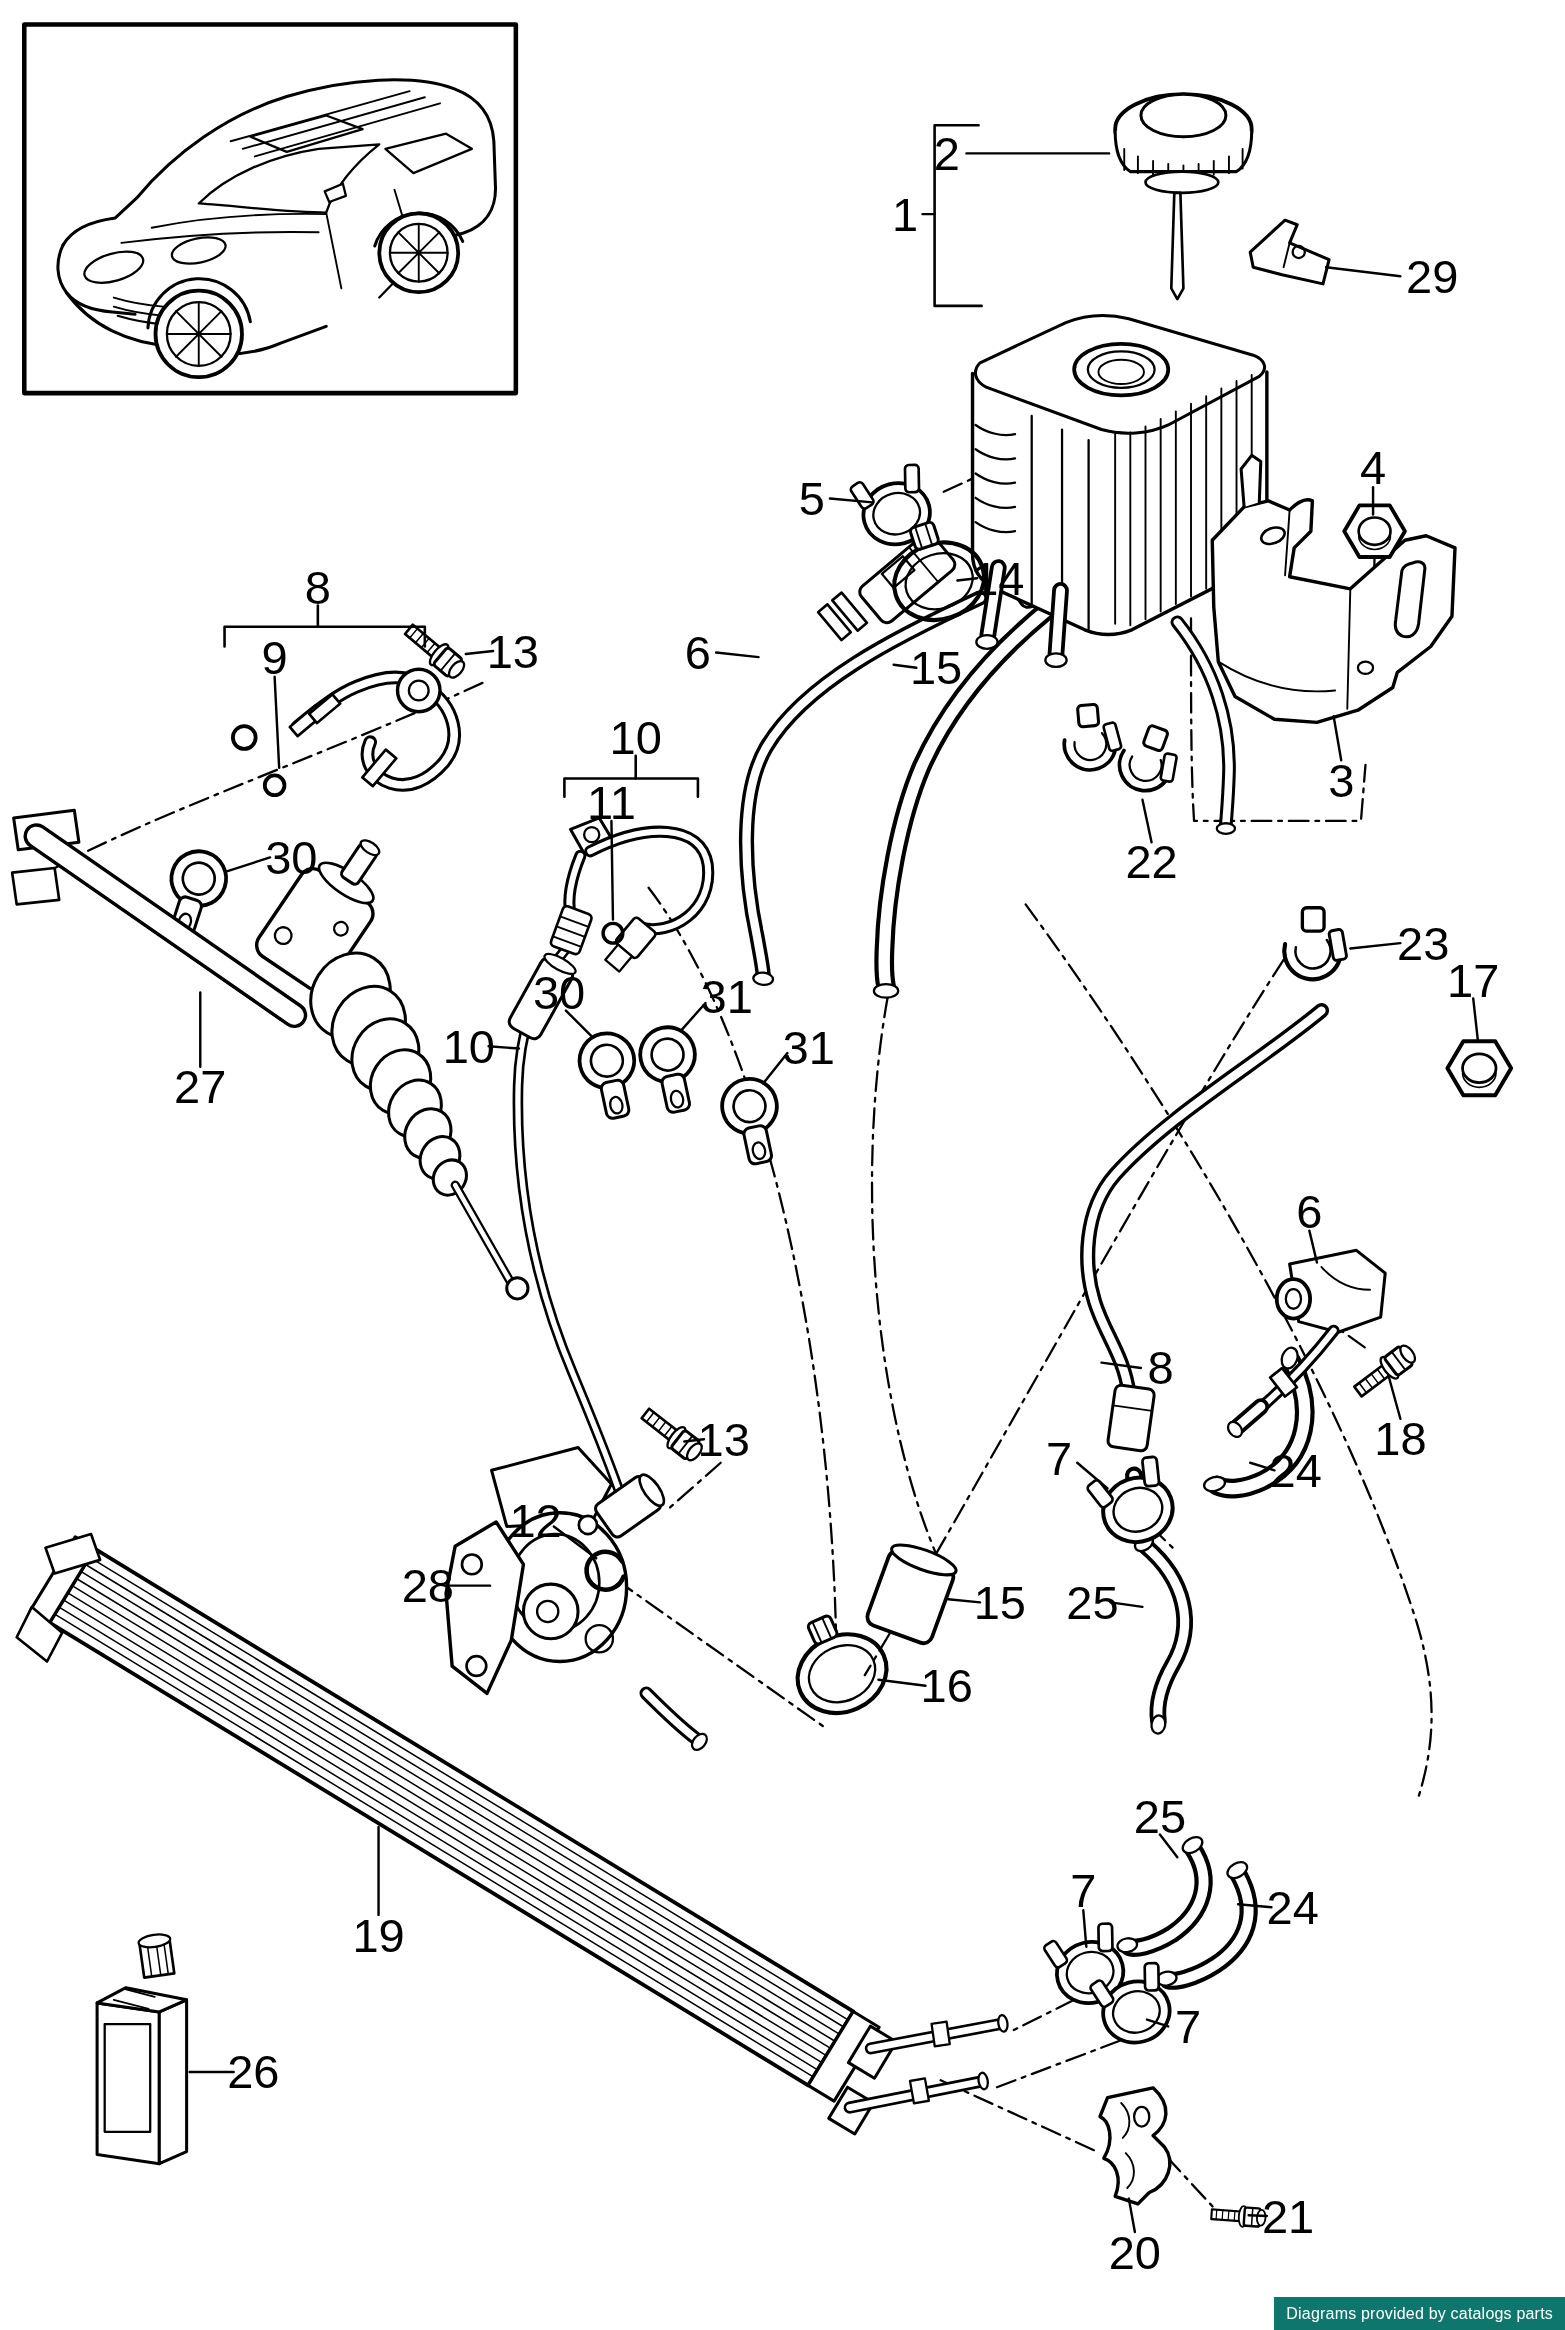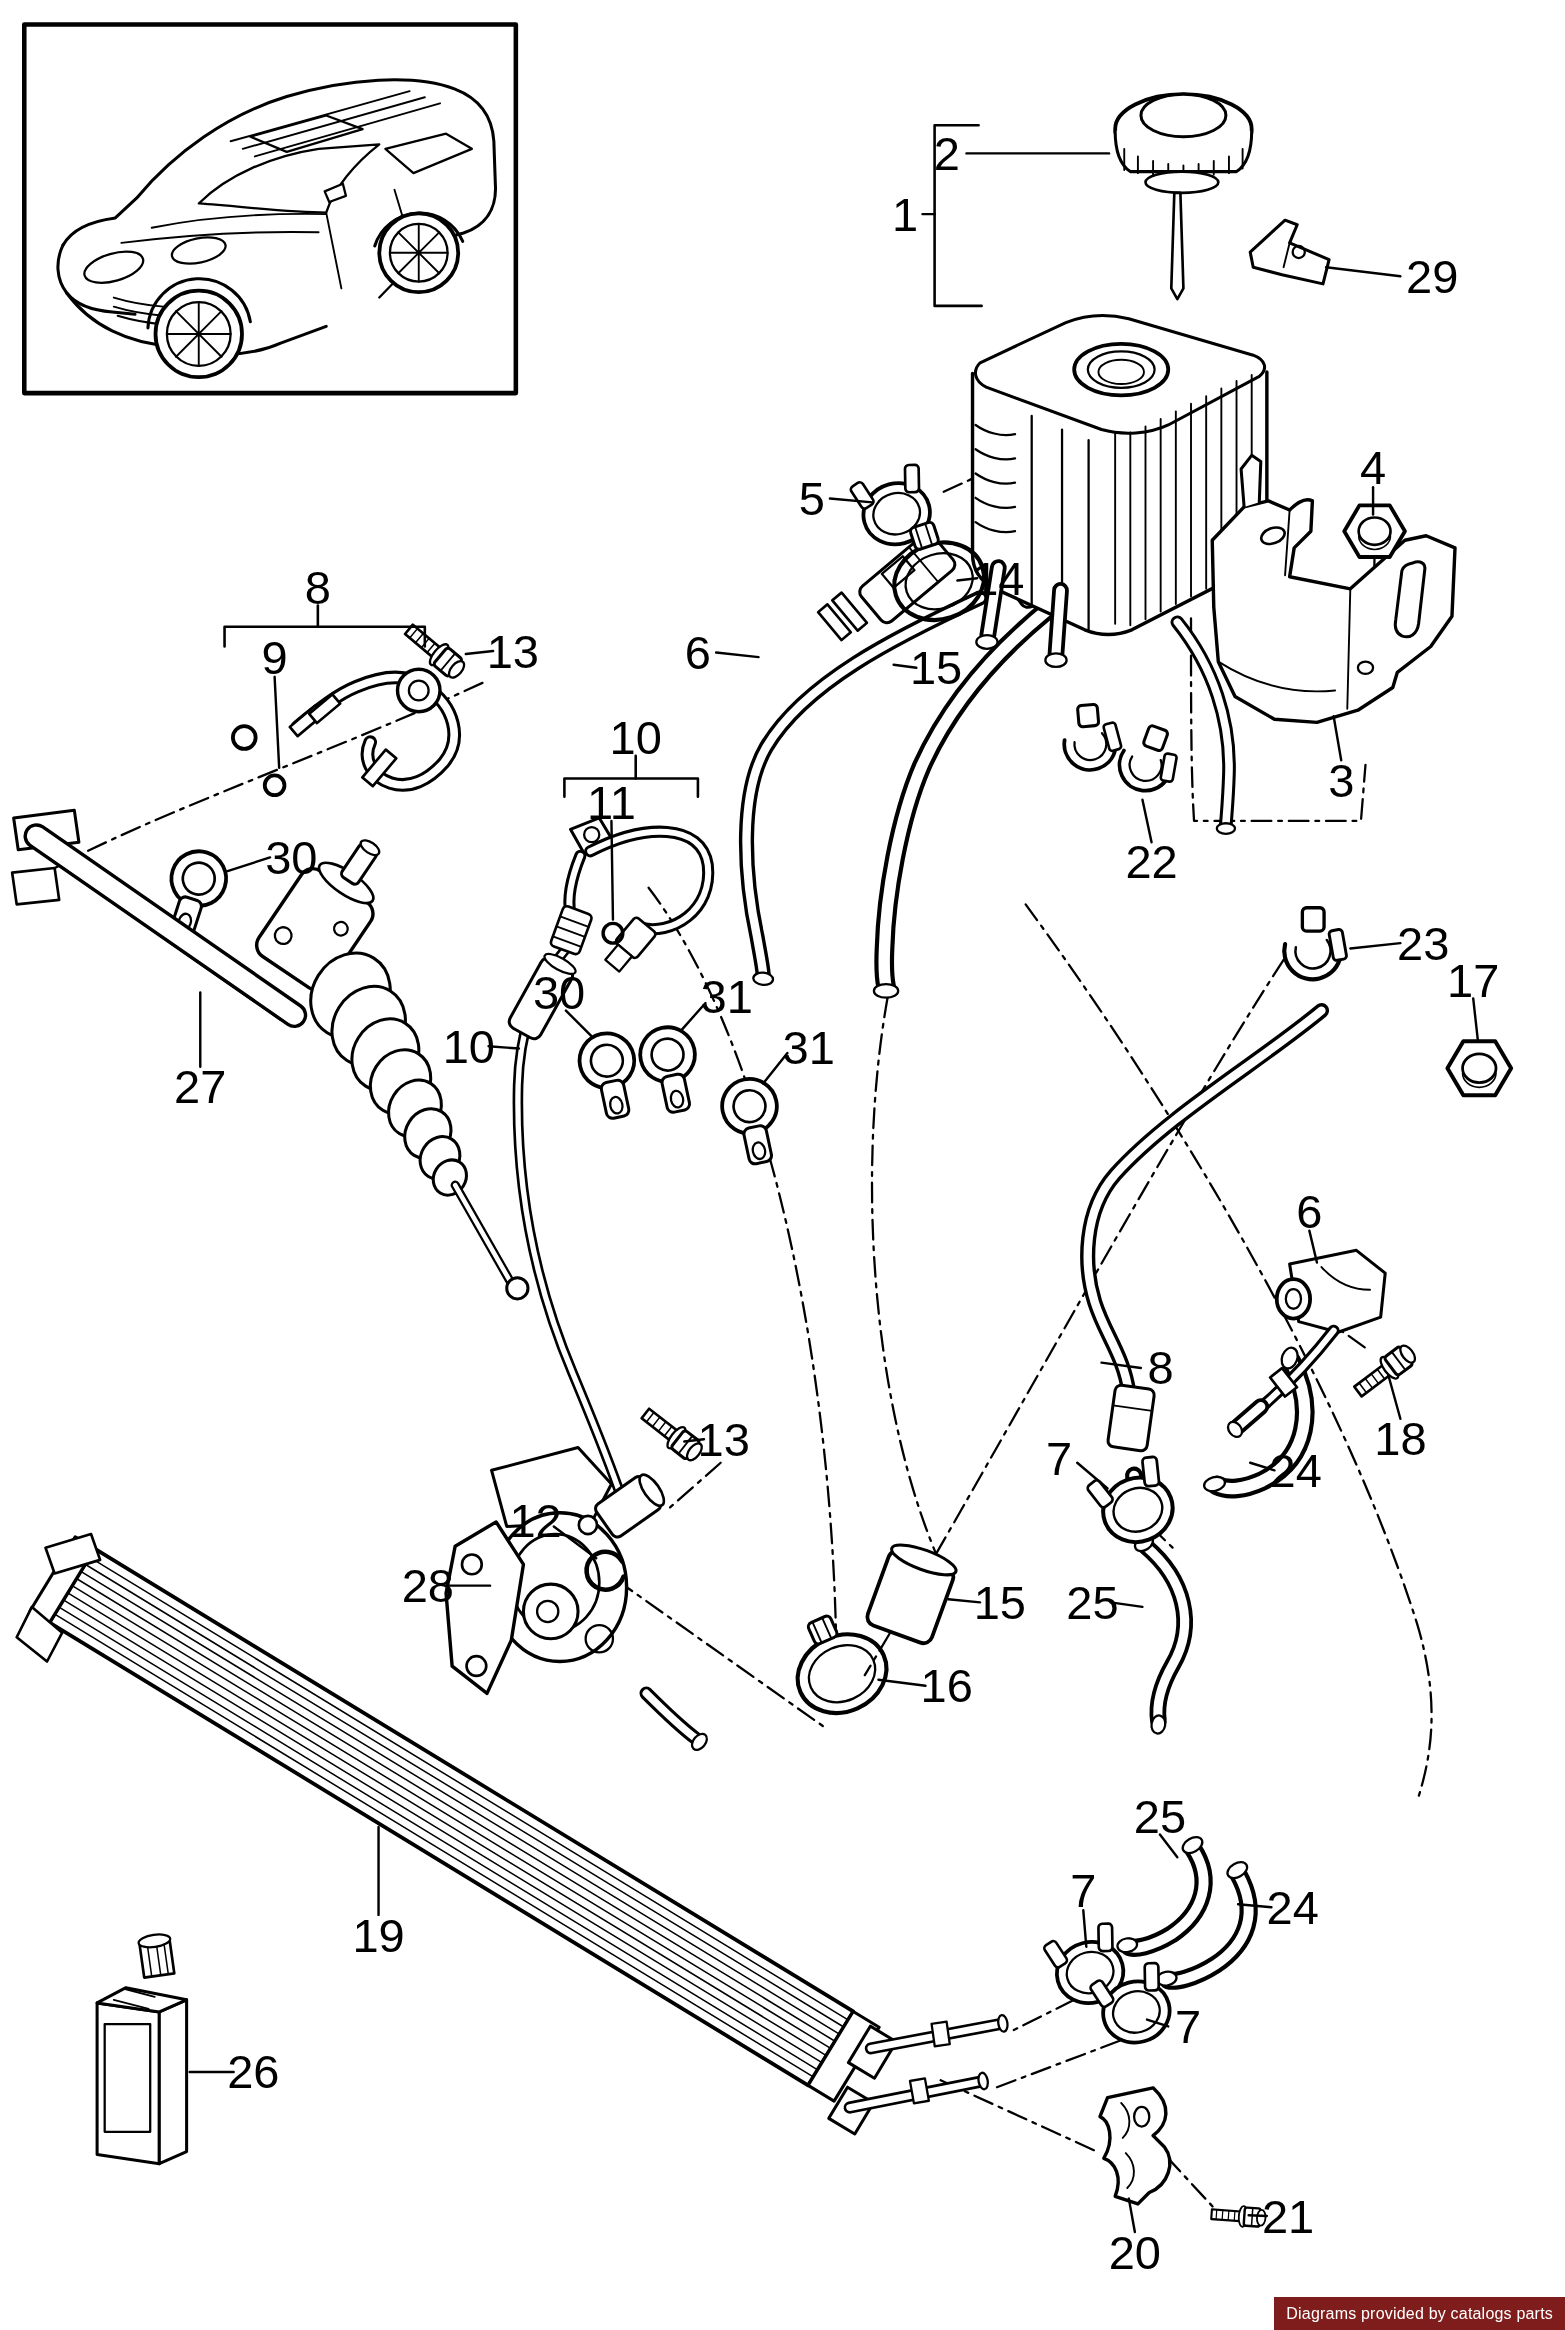--- a/index.html
+++ b/index.html
@@ -9,21 +9,21 @@
   svg *{stroke-linecap:round;stroke-linejoin:round;}
   .b{stroke:#000;fill:none;}
   .w{stroke:#fff;fill:none;}
   .f{fill:#fff;stroke:#000;}
   .cl{stroke:#000;fill:none;stroke-width:3;stroke-dasharray:26 9 5 9;}
   .leader{stroke:#000;stroke-width:3.2;fill:none;}
   .gbr{stroke:#000;stroke-width:3.4;fill:none;}
   .callout-num{font-family:"Liberation Sans", sans-serif;font-size:62px;font-weight:400;
                fill:#000;text-anchor:middle;dominant-baseline:central;}
   .badge{position:absolute;right:0;bottom:0;height:33px;line-height:33px;padding:0 12px;
-         background:#7f1d1d;color:#fff;font-size:16px;letter-spacing:0.2px;}
+         background:#0f766e;color:#fff;font-size:16px;letter-spacing:0.2px;}
 </style>
 </head>
 <body>
 
 <div class="stage">
 <svg id="diagram" width="1565" height="2330" viewBox="0 0 2063 3071" xmlns="http://www.w3.org/2000/svg">
 
   <defs>
     <g id="sclamp">
       <ellipse rx="44" ry="40" class="f" stroke-width="5"></ellipse>

